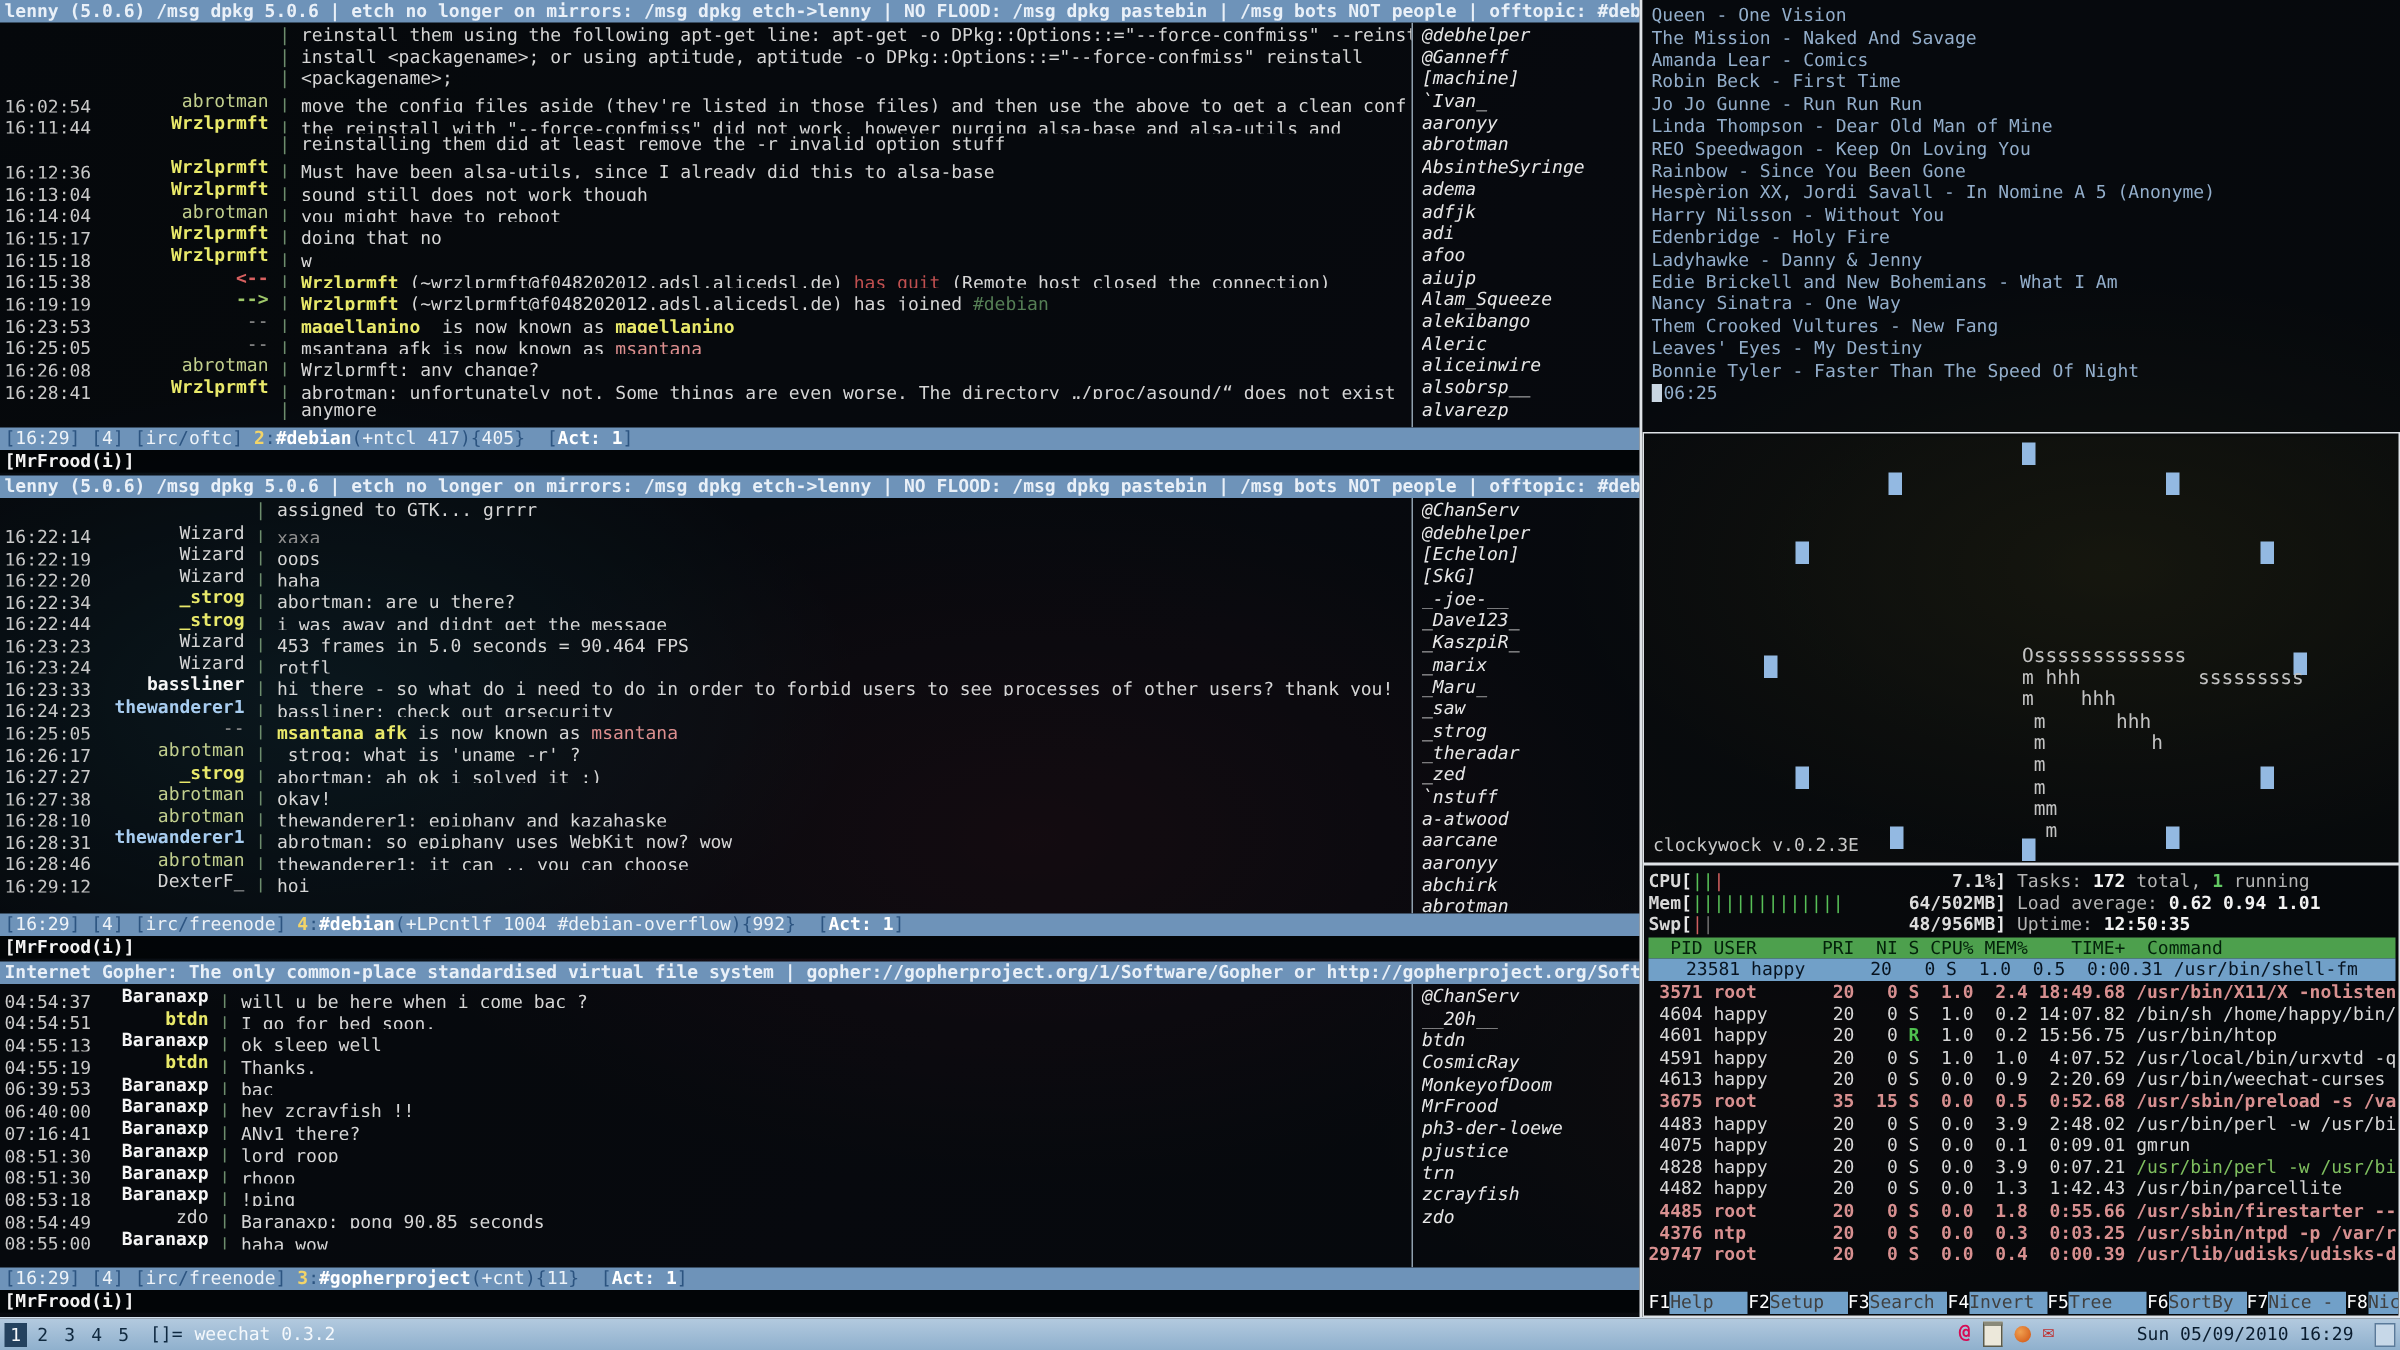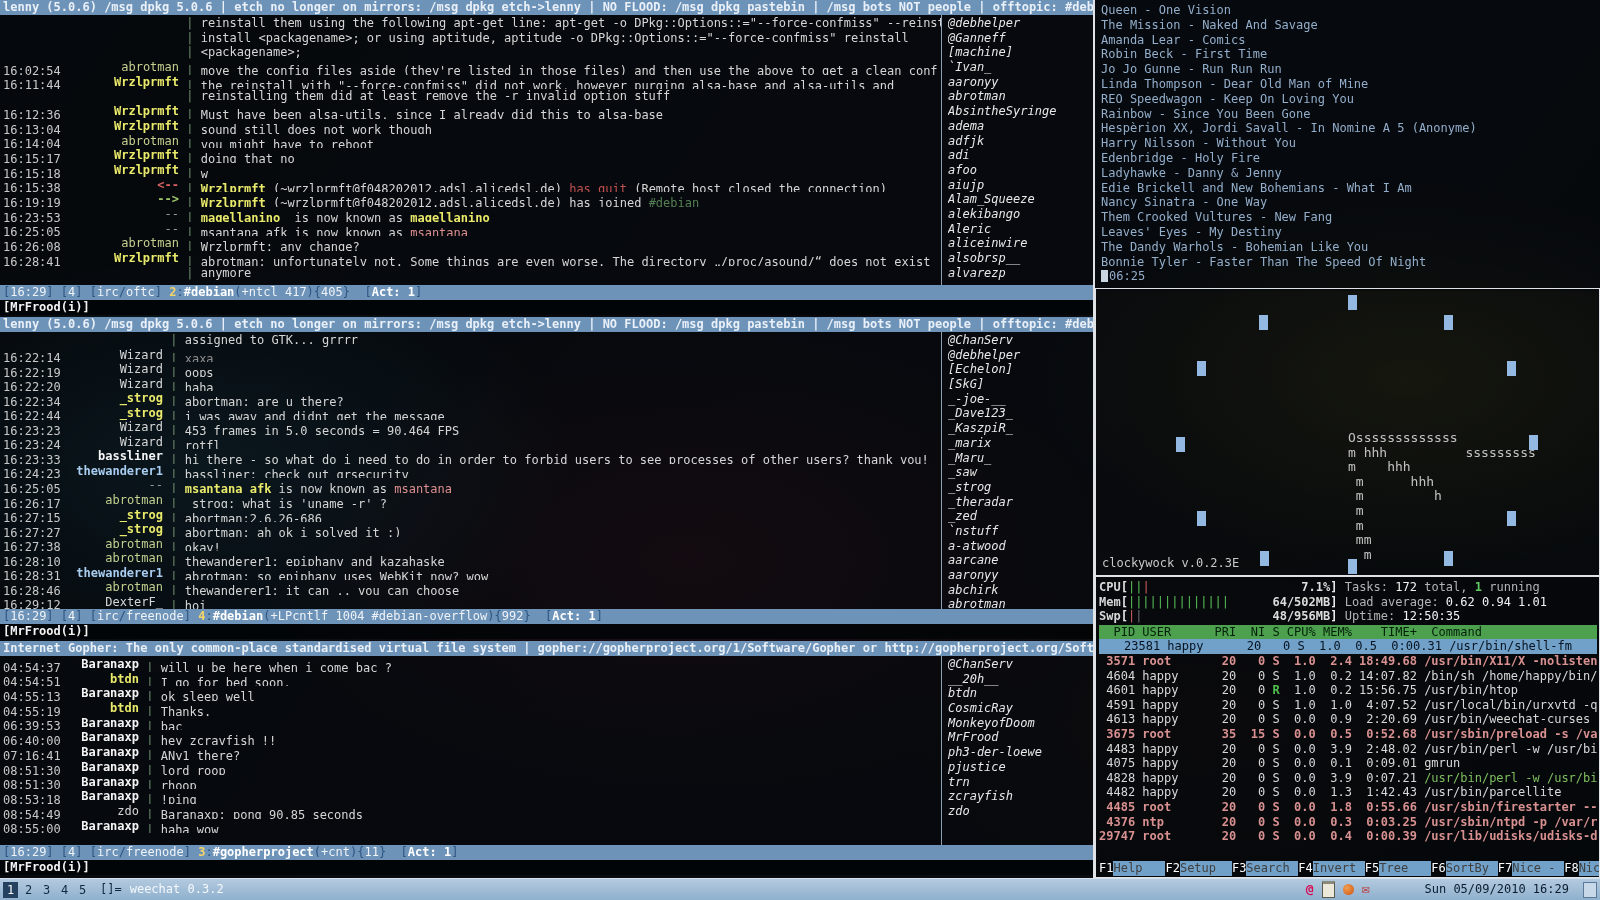--- a/index.html
+++ b/index.html
@@ -58,21 +58,21 @@
   .cblock{position:absolute;width:9px;height:15px;background:#93b9e2;}
   #clock-hands{position:absolute;left:252px;top:142px;margin:0;color:#c2c2c2;
                font-family:"DejaVu Sans Mono",monospace;font-size:13px;line-height:14.6px;}
   #clock-version{position:absolute;left:6px;bottom:4px;color:#c8c8c8;}
   #htop{position:absolute;top:576px;left:0;right:0;bottom:0;box-sizing:border-box;border:1px solid #dfe3e7;
         background:rgba(5,8,11,0.74);display:flex;flex-direction:column;padding:3px 0 1px 3px;overflow:hidden;}
   .hline,#htop-header,.hrow{white-space:pre;overflow:hidden;height:14.6px;line-height:14.6px;flex:none;}
   .hmlab{color:#d8d8d8;font-weight:bold;} .hbr{color:#e8e8e8;font-weight:bold;}
   .mg{color:#58c058;} .mr{color:#cf5f5f;} .md{color:#6f6f6f;}
   .hval{color:#dcdcdc;font-weight:bold;}
-  .lab{color:#b4b4b4;} .num{color:#f2f2f2;font-weight:normal;} .grn{color:#62c862;font-weight:bold;}
+  .lab{color:#b4b4b4;} .num{color:#f2f2f2;font-weight:bold;} .grn{color:#62c862;font-weight:bold;}
   #htop-header{background:#4da04d;color:#03210a;margin:1px 2px 0 0;}
   .hrow{color:#d8d8d8;}
   .hrow.usr, .hrow.usr span{color:#d89090;font-weight:bold;}
   .hrow.sel{background:#71a0c8;margin-right:2px;text-align:center;}
   .hrow.sel, .hrow.sel span{color:#071320 !important;font-weight:normal;}
   .st-r{color:#4fc04f;font-weight:bold;}
   .grncmd{color:#7fbf5f;}
   #htop-fkeys{margin-top:auto;display:flex;overflow:hidden;flex:none;height:15px;line-height:15px;}
   .fkey{display:flex;flex:none;}
   .fk{color:#ffffff;}
@@ -156,21 +156,20 @@
             <div class="msg"><span class="tm">16:22:19</span><span class="nk n-def">Wizard</span><span class="sep"> | </span><span class="bd"><span class="t">oops</span></span></div>
             <div class="msg"><span class="tm">16:22:20</span><span class="nk n-def">Wizard</span><span class="sep"> | </span><span class="bd"><span class="t">haha</span></span></div>
             <div class="msg"><span class="tm">16:22:34</span><span class="nk n-yel">_strog</span><span class="sep"> | </span><span class="bd"><span class="t">abortman: are u there?</span></span></div>
             <div class="msg"><span class="tm">16:22:44</span><span class="nk n-yel">_strog</span><span class="sep"> | </span><span class="bd"><span class="t">i was away and didnt get the message</span></span></div>
             <div class="msg"><span class="tm">16:23:23</span><span class="nk n-def">Wizard</span><span class="sep"> | </span><span class="bd"><span class="t">453 frames in 5.0 seconds = 90.464 FPS</span></span></div>
             <div class="msg"><span class="tm">16:23:24</span><span class="nk n-def">Wizard</span><span class="sep"> | </span><span class="bd"><span class="t">rotfl</span></span></div>
             <div class="msg"><span class="tm">16:23:33</span><span class="nk n-wht">bassliner</span><span class="sep"> | </span><span class="bd"><span class="t">hi there - so what do i need to do in order to forbid users to see processes of other users? thank you!</span></span></div>
             <div class="msg"><span class="tm">16:24:23</span><span class="nk n-cyn">thewanderer1</span><span class="sep"> | </span><span class="bd"><span class="t">bassliner: check out grsecurity</span></span></div>
             <div class="msg"><span class="tm">16:25:05</span><span class="nk n-dim">--</span><span class="sep"> | </span><span class="bd"><span class="y">msantana_afk</span><span class="t"> is now known as </span><span class="sal">msantana</span></span></div>
             <div class="msg"><span class="tm">16:26:17</span><span class="nk n-grn">abrotman</span><span class="sep"> | </span><span class="bd"><span class="t">_strog: what is 'uname -r' ?</span></span></div>
-            <div class="msg"><span class="tm">16:27:15</span><span class="nk n-yel">_strog</span><span class="sep"> | </span><span class="bd"><span class="t">abortman:2.6.26-686</span></span></div>
             <div class="msg"><span class="tm">16:27:27</span><span class="nk n-yel">_strog</span><span class="sep"> | </span><span class="bd"><span class="t">abortman: ah ok i solved it :)</span></span></div>
             <div class="msg"><span class="tm">16:27:38</span><span class="nk n-grn">abrotman</span><span class="sep"> | </span><span class="bd"><span class="t">okay!</span></span></div>
             <div class="msg"><span class="tm">16:28:10</span><span class="nk n-grn">abrotman</span><span class="sep"> | </span><span class="bd"><span class="t">thewanderer1: epiphany and kazahaske</span></span></div>
             <div class="msg"><span class="tm">16:28:31</span><span class="nk n-cyn">thewanderer1</span><span class="sep"> | </span><span class="bd"><span class="t">abrotman: so epiphany uses WebKit now? wow</span></span></div>
             <div class="msg"><span class="tm">16:28:46</span><span class="nk n-grn">abrotman</span><span class="sep"> | </span><span class="bd"><span class="t">thewanderer1: it can .. you can choose</span></span></div>
             <div class="msg"><span class="tm">16:29:12</span><span class="nk n-def">DexterF_</span><span class="sep"> | </span><span class="bd"><span class="t">hoi</span></span></div>
           </div>
         <div class="nicklist">
             <div class="nick">@ChanServ</div>
             <div class="nick">@debhelper</div>
@@ -245,21 +244,20 @@
           <div class="ptrack">REO Speedwagon - Keep On Loving You</div>
           <div class="ptrack">Rainbow - Since You Been Gone</div>
           <div class="ptrack">Hespèrion XX, Jordi Savall - In Nomine A 5 (Anonyme)</div>
           <div class="ptrack">Harry Nilsson - Without You</div>
           <div class="ptrack">Edenbridge - Holy Fire</div>
           <div class="ptrack">Ladyhawke - Danny &amp; Jenny</div>
           <div class="ptrack">Edie Brickell and New Bohemians - What I Am</div>
           <div class="ptrack">Nancy Sinatra - One Way</div>
           <div class="ptrack">Them Crooked Vultures - New Fang</div>
           <div class="ptrack">Leaves' Eyes - My Destiny</div>
-          <div class="ptrack">The Dandy Warhols - Bohemian Like You</div>
           <div class="ptrack">Bonnie Tyler - Faster Than The Speed Of Night</div>
           <div class="ptrack"><span class="cursor"></span><span>06:25</span></div>
         </div>
     </section>
 
     <section id="clock">
       <div id="clock-blocks">
           <div class="cblock" style="left: 252px; top: 6px;"></div>
           <div class="cblock" style="left: 348px; top: 26px;"></div>
           <div class="cblock" style="left: 163px; top: 26px;"></div>

